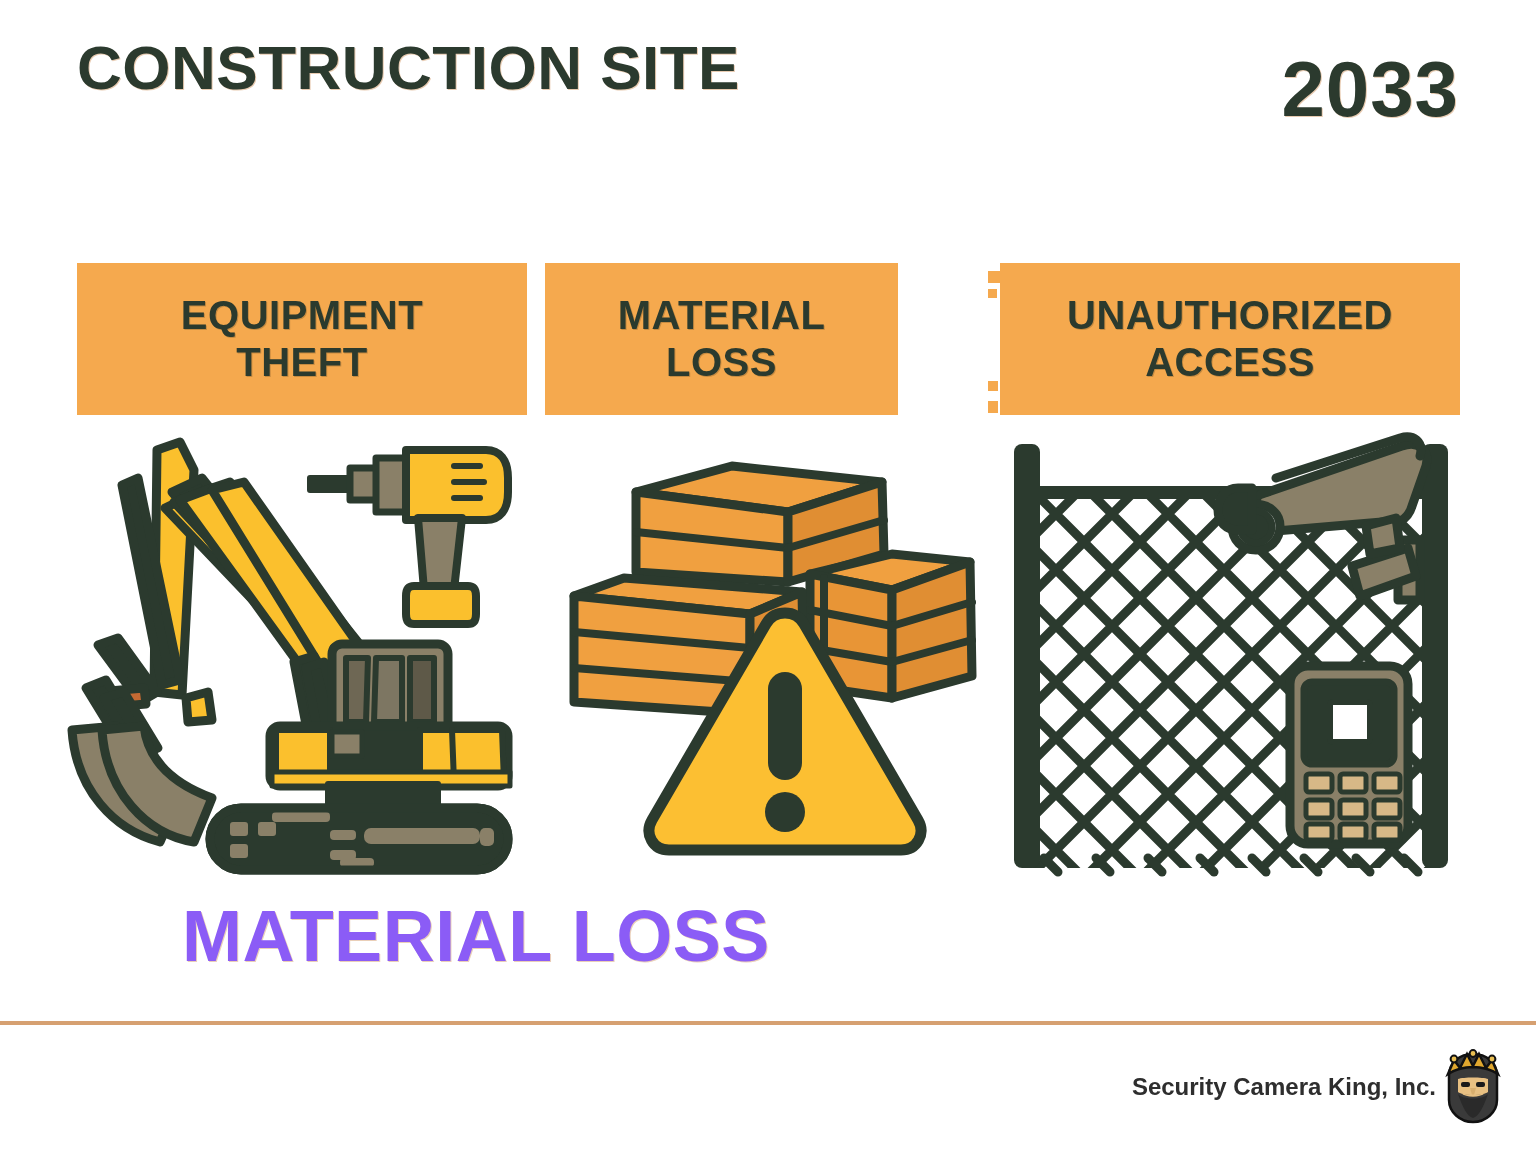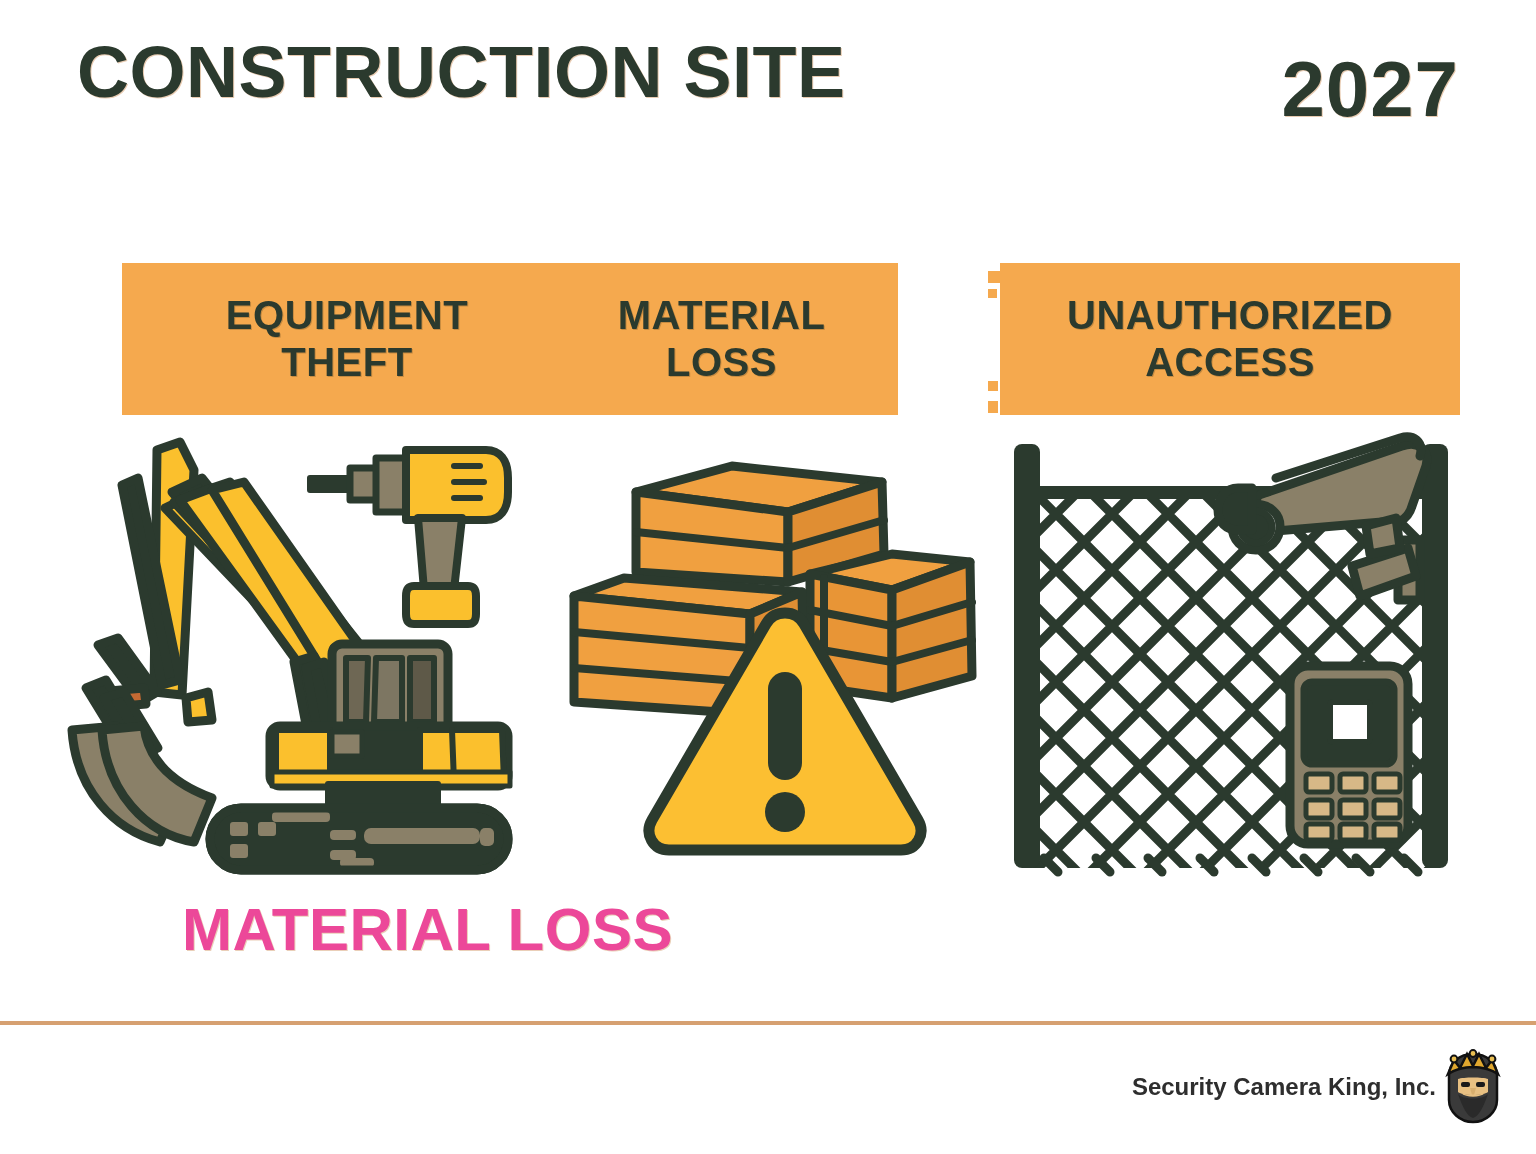--- a/index.html
+++ b/index.html
@@ -22,21 +22,21 @@
 
   
   .title-block {
     position: absolute;
     left: 77px;
     top: 38px;
     width: 1400px;
     height: 180px;
   }
   .title-main {
-    font-size: 72px;
+    font-size: 62px;
     font-weight: 800;
     letter-spacing: 0.5px;
     line-height: 0.97;
     color: #2B3A2E;
     text-transform: uppercase;
     max-width: 1120px;
     text-shadow: 1px 1px 0 rgba(214,160,113,0.55);
   }
   .title-year {
     position: absolute;
@@ -60,21 +60,21 @@
   .cat-box {
     position: absolute;
     top: 0;
     height: 152px;
     background: #F5A94E;
     display: flex;
     align-items: center;
     justify-content: center;
     text-align: center;
   }
-  .cat-box.b1 { left: 77px;   width: 450px; margin-left: 45px; }
+  .cat-box.b1 { left: 77px;   width: 450px; }
   .cat-box.b2 { left: 545px;  width: 353px; }
   .cat-box.b3 { left: 1000px; width: 460px; }
 
   .cat-label {
     font-size: 40px;
     font-weight: 800;
     color: #2B3A2E;
     line-height: 1.18;
     letter-spacing: 0.5px;
     text-transform: uppercase;
@@ -99,23 +99,23 @@
   .illus.panel1 { left: 62px;   top: 430px; width: 480px; height: 455px; }
   .illus.panel2 { left: 552px;  top: 450px; width: 430px; height: 415px; }
   .illus.panel3 { left: 1000px; top: 430px; width: 470px; height: 455px; }
   .illus svg { display: block; width: 100%; height: 100%; }
 
   
   .caption {
     position: absolute;
     left: 182px;
     top: 895px;
-    font-size: 60px;
+    font-size: 72px;
     font-weight: 800;
-    color: #ec4899;
+    color: #8b5cf6;
     letter-spacing: 0.5px;
     text-transform: uppercase;
     text-shadow: 1px 1px 0 rgba(214,160,113,0.5);
   }
 
   
   .footer-rule {
     position: absolute;
     left: 0;
     top: 1021px;
@@ -148,21 +148,21 @@
 </style>
 </head>
 <body>
 
 <div class="page">
 
   <div class="title-block">
     <div class="title-main">
       <span>CONSTRUCTION SITE</span><br>
     </div>
-    <div class="title-year">2027</div>
+    <div class="title-year">2033</div>
   </div>
 
   <div class="cat-row">
 
     <div class="cat-box b1">
       <div class="cat-label">EQUIPMENT<br>THEFT</div>
     </div>
 
     <div class="cat-box b2">
       <div class="cat-label">MATERIAL<br>LOSS</div>

